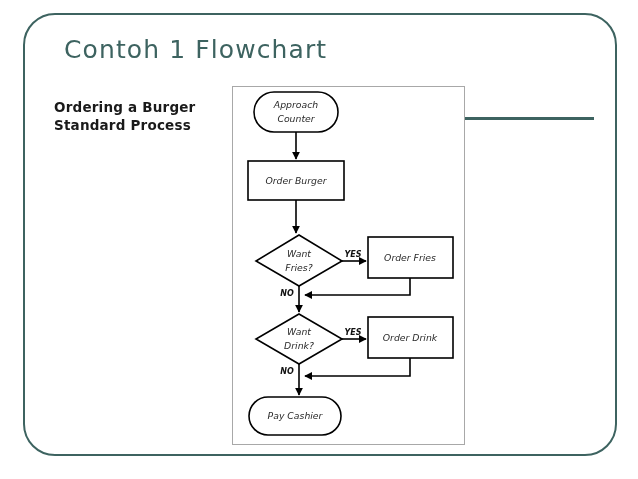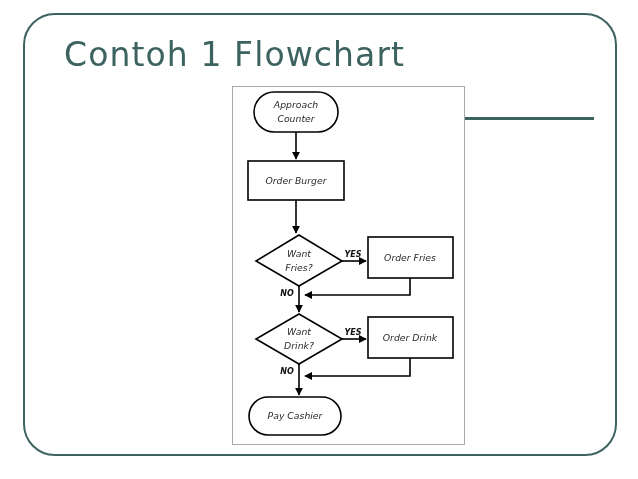--- a/index.html
+++ b/index.html
@@ -27,21 +27,21 @@
     box-sizing: border-box;
     background: #ffffff;
   }
 
   
   #slide-title {
     position: absolute;
     left: 64px;
     top: 35px;
     font-family: "DejaVu Sans", sans-serif;
-    font-size: 33px;
+    font-size: 25px;
     font-weight: 400;
     letter-spacing: 1.1px;
     color: #3d6360;
     white-space: nowrap;
   }
 
   
   #title-rule {
     position: absolute;
     left: 463px;
@@ -111,20 +111,22 @@
 </head>
 <body>
 
 <div id="slide-frame"></div>
 
 <div id="slide-title">Contoh 1 Flowchart</div>
 
 <div id="title-rule"></div>
 
 <div id="caption">
+  <div>Ordering a Burger</div>
+  <div>Standard Process</div>
 </div>
 
 <div id="flowchart-picture">
   <svg width="231" height="357" viewBox="0 0 231 357" xmlns="http://www.w3.org/2000/svg">
 
     <defs>
       <marker id="arrow" viewBox="0 0 10 10" refX="9" refY="5" markerWidth="5" markerHeight="5" orient="auto-start-reverse">
         <path d="M 0 0 L 10 5 L 0 10 z" fill="#000000"></path>
       </marker>
     </defs>

